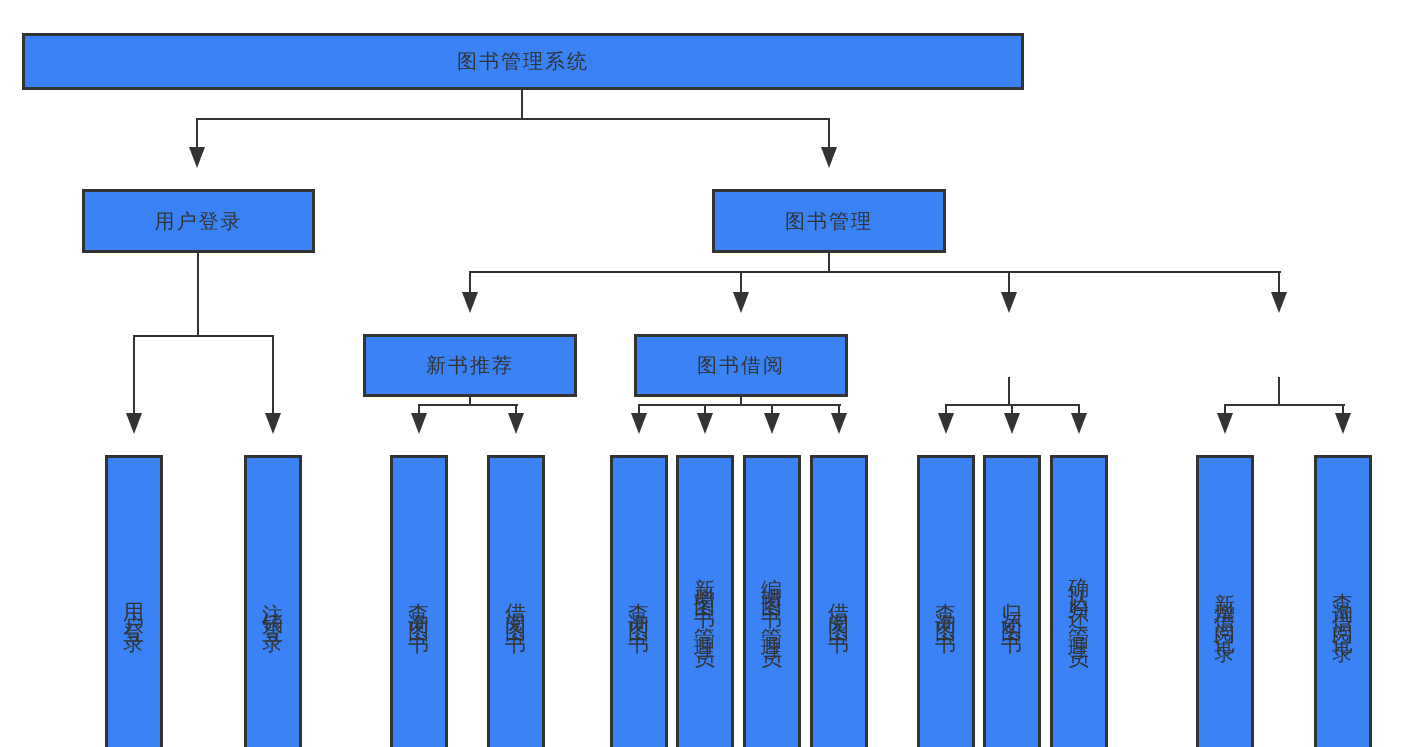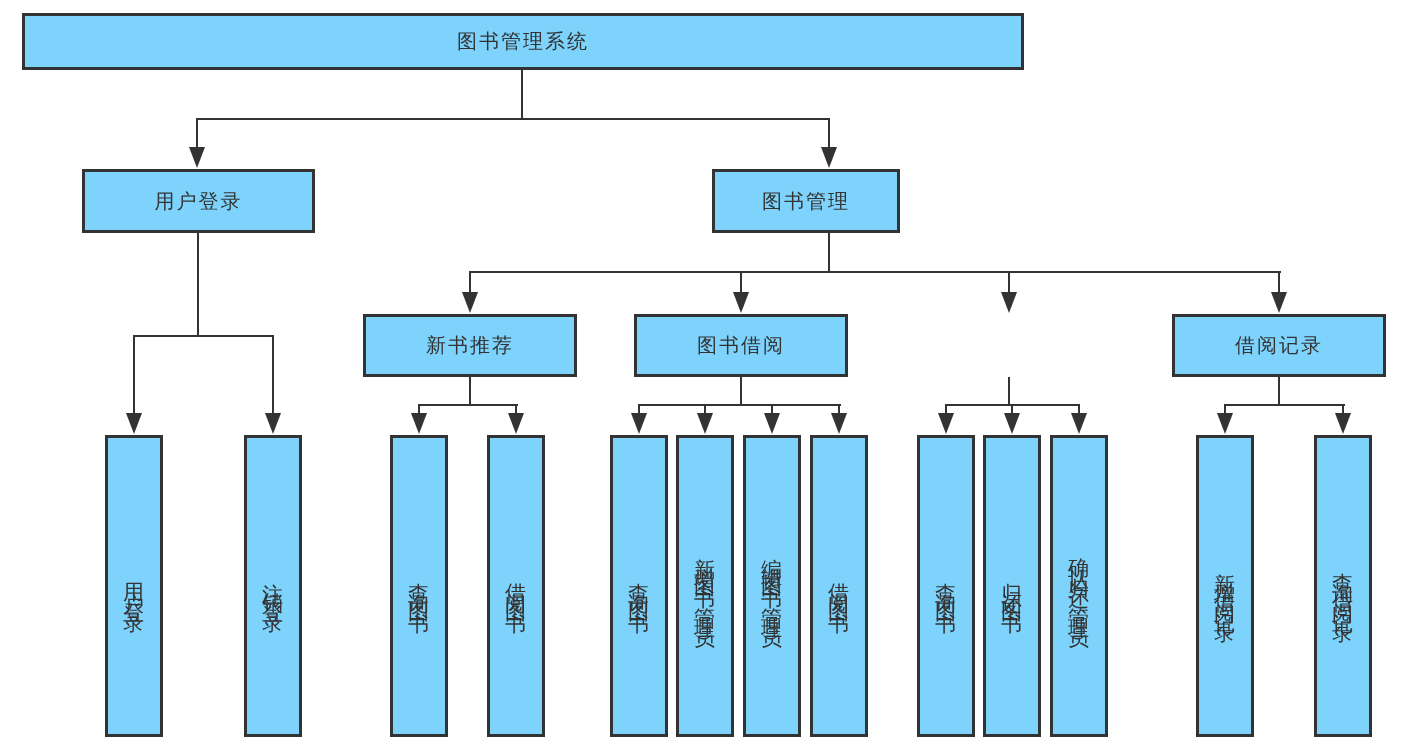--- a/index.html
+++ b/index.html
@@ -1,23 +1,23 @@
 <!DOCTYPE html>
 <html><head>
 <meta charset="utf-8">
 <style>
   html,body{margin:0;padding:0;background:#ffffff;}
   .stage{
     position:relative;width:1405px;height:747px;background:#ffffff;
     font-family:"Liberation Sans",sans-serif;overflow:hidden;
   }
   .node{
-    position:absolute;box-sizing:border-box;border:3px solid #333333;background:#7dd3fc;
+    position:absolute;box-sizing:border-box;border:3px solid #333333;background:#3b82f6;
     color:#333333;display:flex;align-items:center;justify-content:center;
-    font-size:20px;letter-spacing:2px;white-space:nowrap;
+    font-size:20px;letter-spacing:2px;white-space:nowrap;margin-top:20px;
   }
   .vnode{
     writing-mode:vertical-rl;text-orientation:mixed;
     font-size:21px;letter-spacing:10px;line-height:1;
   }
   .hline{position:absolute;background:#333333;height:2px;}
   .vline{position:absolute;background:#333333;width:2px;}
   .arr{
     position:absolute;width:0;height:0;
     border-left:8px solid transparent;border-right:8px solid transparent;
@@ -88,25 +88,24 @@
   <div class="vline" style="left:1278px;top:377px;height:28px"></div>
   <div class="hline" style="left:1224px;top:404px;width:121px"></div>
   <div class="vline" style="left:1224px;top:405px;height:10px"></div>
   <div class="vline" style="left:1342px;top:405px;height:10px"></div>
   <div class="arr" style="left:1217px;top:413px"></div>
   <div class="arr" style="left:1335px;top:413px"></div>
 
   <div class="node" style="left:22px;top:13px;width:1002px;height:57px">图书管理系统</div>
 
   <div class="node" style="left:82px;top:169px;width:233px;height:64px">用户登录</div>
-  <div class="node" style="left:712px;top:169px;width:188px;height:64px">图书管理</div>
+  <div class="node" style="left:712px;top:169px;width:234px;height:64px">图书管理</div>
 
   <div class="node" style="left:363px;top:314px;width:214px;height:63px">新书推荐</div>
   <div class="node" style="left:634px;top:314px;width:214px;height:63px">图书借阅</div>
-  <div class="node" style="left:1172px;top:314px;width:214px;height:63px">借阅记录</div>
 
   <div class="node vnode" style="left:105px;top:435px;width:58px;height:302px">用户登录</div>
   <div class="node vnode" style="left:244px;top:435px;width:58px;height:302px">注销登录</div>
 
   <div class="node vnode" style="left:390px;top:435px;width:58px;height:302px">查询图书</div>
   <div class="node vnode" style="left:487px;top:435px;width:58px;height:302px">借阅图书</div>
 
   <div class="node vnode" style="left:610px;top:435px;width:58px;height:302px">查询图书</div>
   <div class="node vnode" style="left:676px;top:435px;width:58px;height:302px">新增图书（管理员）</div>
   <div class="node vnode" style="left:743px;top:435px;width:58px;height:302px">编辑图书（管理员）</div>

